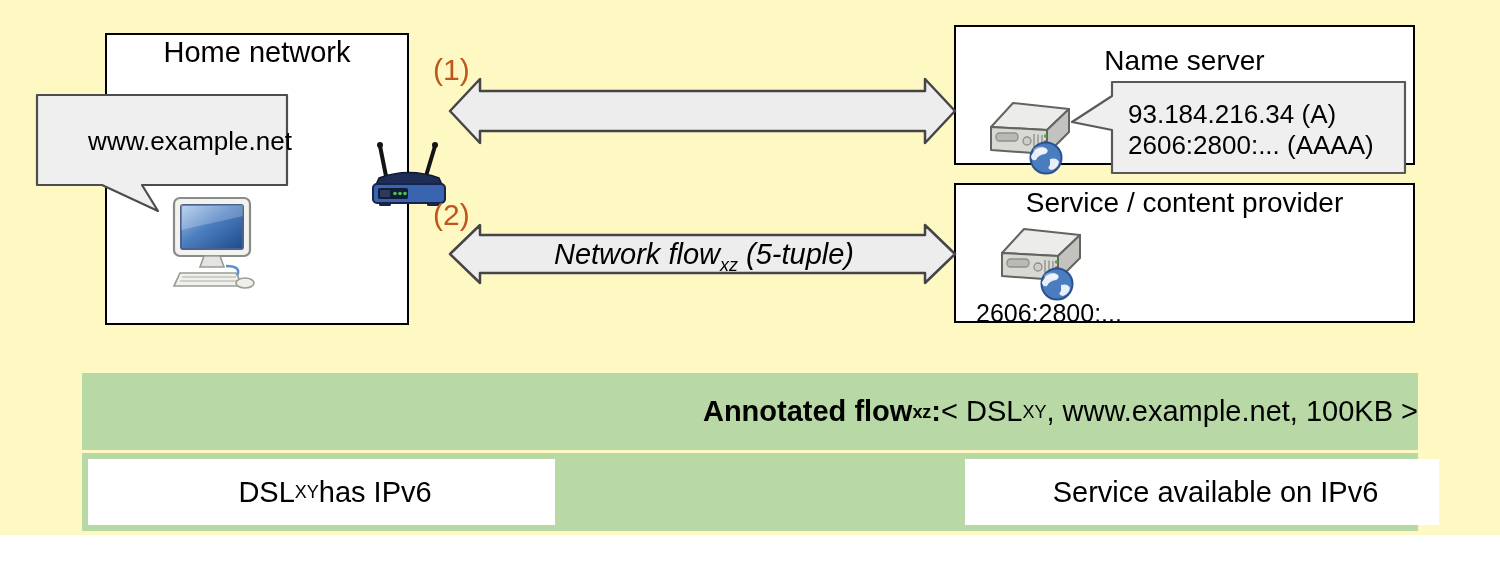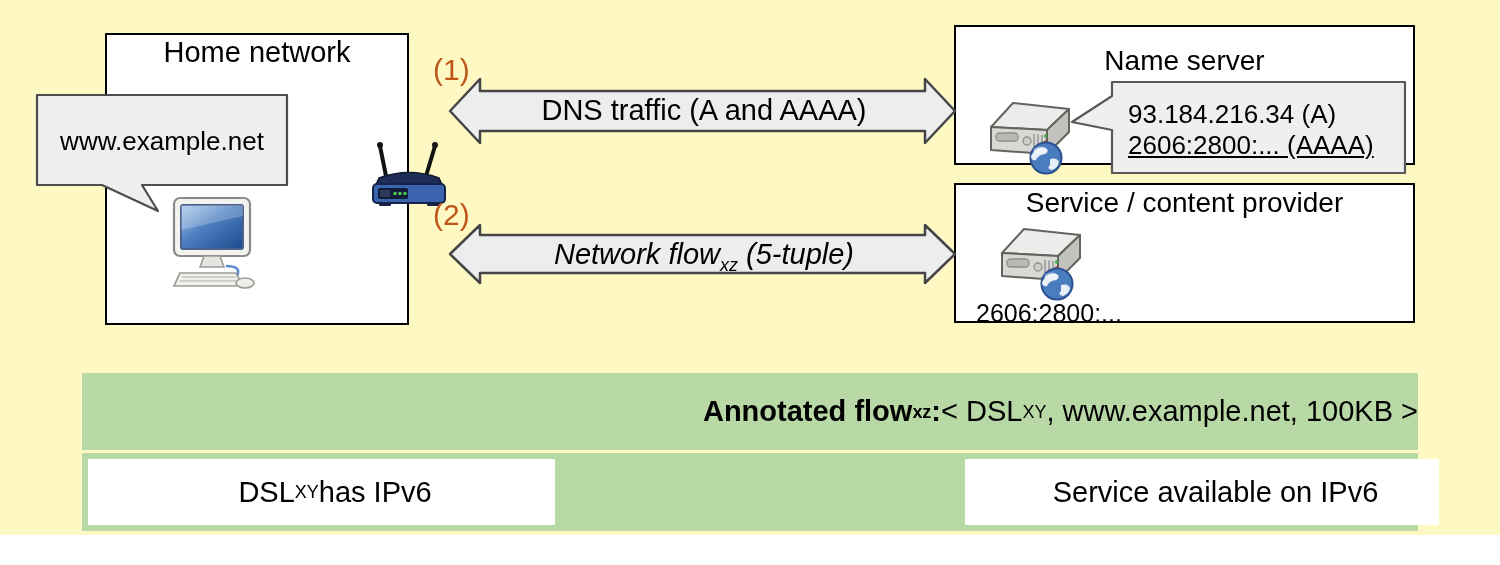--- a/index.html
+++ b/index.html
@@ -90,33 +90,32 @@
     </g>
 
     <use href="#srv" x="986" y="96"></use>
     <use href="#srv" x="997" y="222"></use>
 
     <polygon points="1112,82 1405,82 1405,173 1112,173 1112,130 1072,122 1112,96" fill="#efefef" stroke="#58595b" stroke-width="2.2" stroke-linejoin="round"></polygon>
   </svg>
 
   <div class="t ctr" style="left:105px;top:36px;width:304px;font-size:29px;">Home network</div>
 
-  <div class="t ctr" style="left:37px;top:126px;width:250px;font-size:26px;">www.example.net</div>
+  <div class="t ctr" style="left:37px;top:126px;width:250px;font-size:26px;padding-left:28px;">www.example.net</div>
 
   <div class="t orange" style="left:433px;top:53px;font-size:30px;">(1)</div>
   <div class="t orange" style="left:433px;top:198px;font-size:30px;">(2)</div>
 
-  <div class="t ctr" style="left:460px;top:94px;width:488px;font-size:29px;">DNS traffic (A and AAAA)</div>
 
   <div class="t ctr" style="left:460px;top:238px;width:488px;font-size:29px;font-style:italic;"><span>Network flow</span><sub>xz</sub><span> (5-tuple)</span></div>
 
   <div class="t ctr" style="left:954px;top:45px;width:461px;font-size:28px;">Name server</div>
 
   <div class="t" style="left:1128px;top:99px;font-size:26px;">93.184.216.34 (A)</div>
-  <div class="t" style="left:1128px;top:130px;font-size:26px;text-decoration:underline;">2606:2800:... (AAAA)</div>
+  <div class="t" style="left:1128px;top:130px;font-size:26px;">2606:2800:... (AAAA)</div>
 
   <div class="t ctr" style="left:954px;top:187px;width:461px;font-size:28px;">Service / content provider</div>
 
   <div class="t" style="left:976px;top:299px;font-size:25px;">2606:2800:...</div>
 
   <div class="banner">
       <span class="b">Annotated flow</span>
       <sub class="b">xz</sub>
       <span class="b">:</span>
       <span> &lt; DSL</span>

